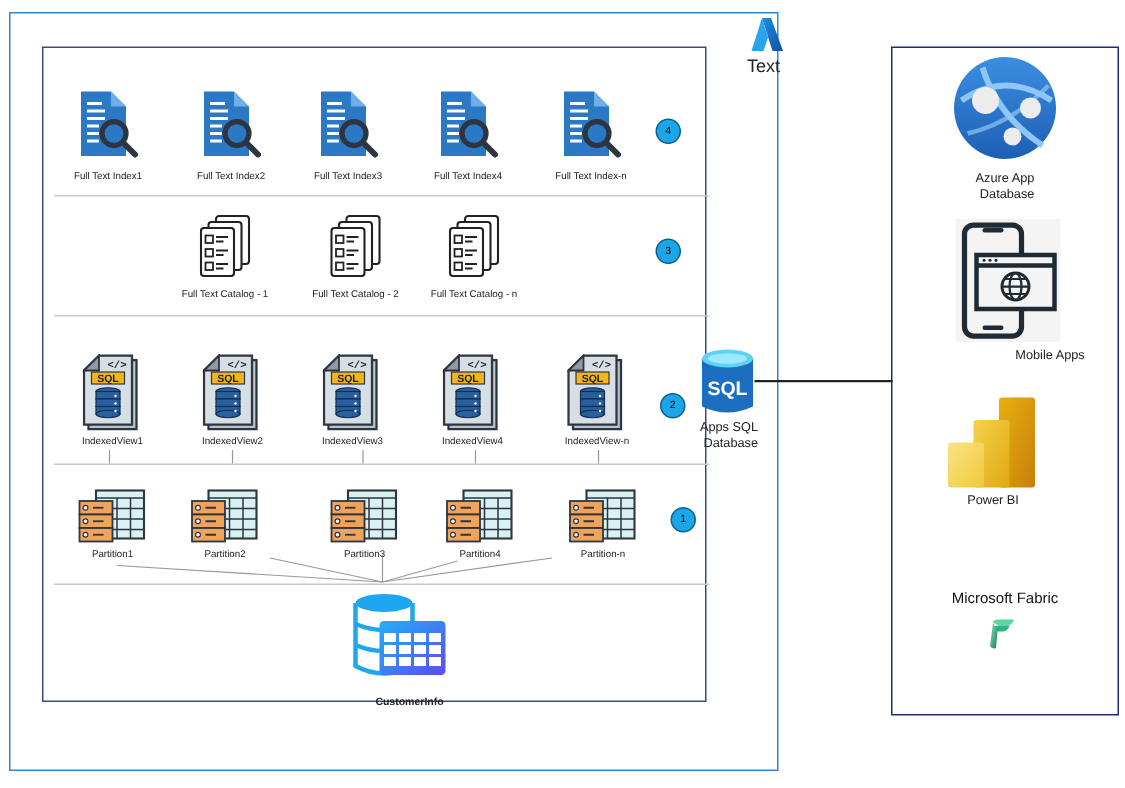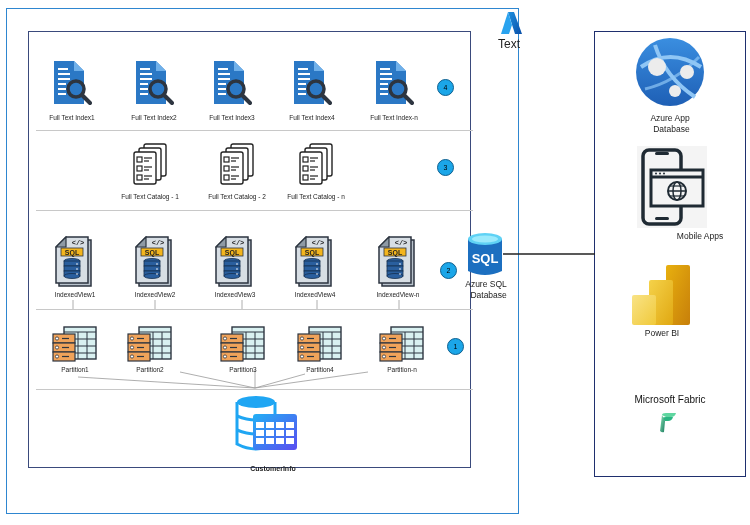--- a/index.html
+++ b/index.html
@@ -483,21 +483,21 @@
 
 <div class="abs" style="left:466px; top:232px;">
   <svg width="38" height="46" viewBox="0 0 38 46">
     <path d="M2 7 V39 Q19 47 36 39 V7" fill="#1c6fc0"></path>
     <ellipse cx="19" cy="7" rx="17" ry="6" fill="#5fd2f5"></ellipse>
     <ellipse cx="19" cy="7" rx="13" ry="3.5" fill="#9beafc"></ellipse>
     <text x="19" y="31" text-anchor="middle" font-family="Liberation Sans, sans-serif" font-size="13" font-weight="bold" fill="#fff">SQL</text>
   </svg>
 </div>
 <div class="abs lbl-md" style="left:486px; top:279px;">
-  <div>Azure SQL</div>
+  <div>Apps SQL</div>
   <div>Database</div>
 </div>
 
 <div class="abs" style="left:635px; top:37px;">
   <svg width="70" height="70" viewBox="0 0 70 70">
     <defs>
       <linearGradient id="asg" x1="0" y1="0" x2="0" y2="1">
         <stop offset="0" stop-color="#3a8ee0"></stop>
           <stop offset="1" stop-color="#1e5fb5"></stop>
       </linearGradient>

